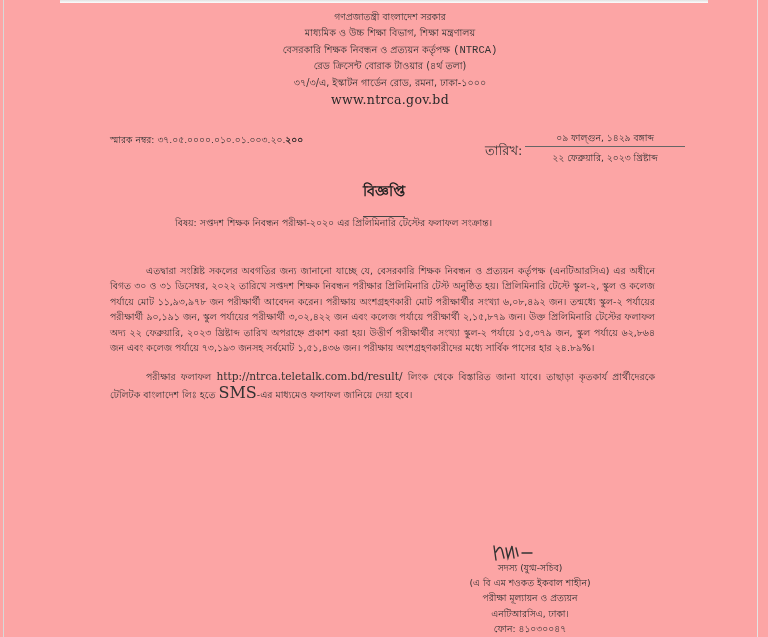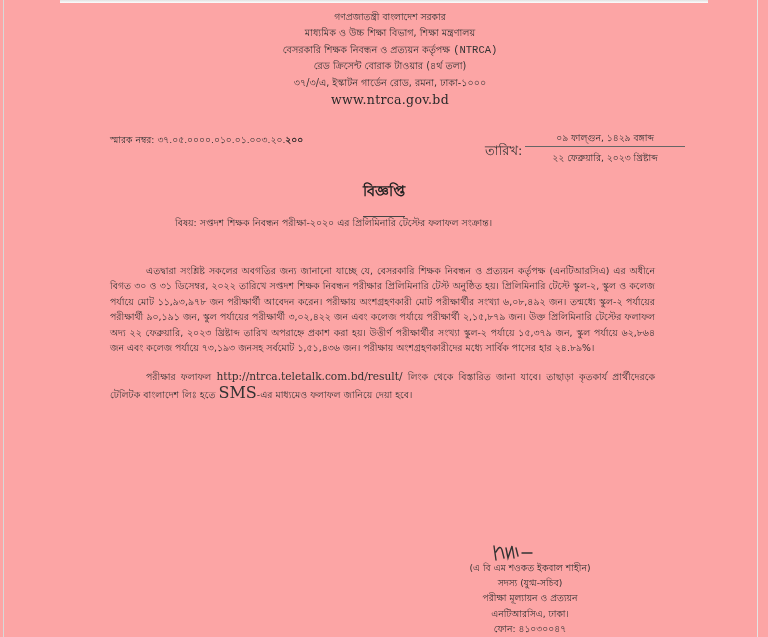--- a/index.html
+++ b/index.html
@@ -88,19 +88,19 @@
   <div class="body">
     <p>এতদ্বারা সংশ্লিষ্ট সকলের অবগতির জন্য জানানো যাচ্ছে যে, বেসরকারি শিক্ষক নিবন্ধন ও প্রত্যয়ন কর্তৃপক্ষ (এনটিআরসিএ) এর অধীনে বিগত ৩০ ও ৩১ ডিসেম্বর, ২০২২ তারিখে সপ্তদশ শিক্ষক নিবন্ধন পরীক্ষার প্রিলিমিনারি টেস্ট অনুষ্ঠিত হয়। প্রিলিমিনারি টেস্টে স্কুল-২, স্কুল ও কলেজ পর্যায়ে মোট ১১,৯৩,৯৭৮ জন পরীক্ষার্থী আবেদন করেন। পরীক্ষায় অংশগ্রহণকারী মোট পরীক্ষার্থীর সংখ্যা ৬,০৮,৪৯২ জন। তন্মধ্যে স্কুল-২ পর্যায়ের পরীক্ষার্থী ৯০,১৯১ জন, স্কুল পর্যায়ের পরীক্ষার্থী ৩,০২,৪২২ জন এবং কলেজ পর্যায়ে পরীক্ষার্থী ২,১৫,৮৭৯ জন। উক্ত প্রিলিমিনারি টেস্টের ফলাফল অদ্য ২২ ফেব্রুয়ারি, ২০২৩ খ্রিষ্টাব্দ তারিখ অপরাহ্নে প্রকাশ করা হয়। উত্তীর্ণ পরীক্ষার্থীর সংখ্যা স্কুল-২ পর্যায়ে ১৫,৩৭৯ জন, স্কুল পর্যায়ে ৬২,৮৬৪ জন এবং কলেজ পর্যায়ে ৭৩,১৯৩ জনসহ সর্বমোট ১,৫১,৪৩৬ জন। পরীক্ষায় অংশগ্রহণকারীদের মধ্যে সার্বিক পাসের হার ২৪.৮৯%।</p>
     <p><span>পরীক্ষার ফলাফল</span> <span class="url">http://ntrca.teletalk.com.bd/result/</span> <span>লিংক থেকে বিস্তারিত জানা যাবে। তাছাড়া কৃতকার্য প্রার্থীদেরকে টেলিটক বাংলাদেশ লিঃ হতে</span> <span class="sms">SMS</span><span>-এর মাধ্যমেও ফলাফল জানিয়ে দেয়া হবে।</span></p>
   </div>
 
   <svg class="signature" viewBox="0 0 60 24">
     <path d="M6 6 L8 20 M8 12 Q12 4 14 10 L16 18 M18 8 L20 18 L24 6 L26 18 M28 8 L30 16 M34 13 L44 13" fill="none" stroke="#333" stroke-width="1.4" stroke-linecap="round"></path>
   </svg>
 
   <div class="signatory">
+    <div>সদস্য (যুগ্ম-সচিব)</div>
     <div>(এ বি এম শওকত ইকবাল শাহীন)</div>
-    <div>সদস্য (যুগ্ম-সচিব)</div>
     <div>পরীক্ষা মূল্যায়ন ও প্রত্যয়ন</div>
     <div>এনটিআরসিএ, ঢাকা।</div>
     <div>ফোন: ৪১০৩০০৪৭</div>
   </div>
 </div>
 
 </body></html>

